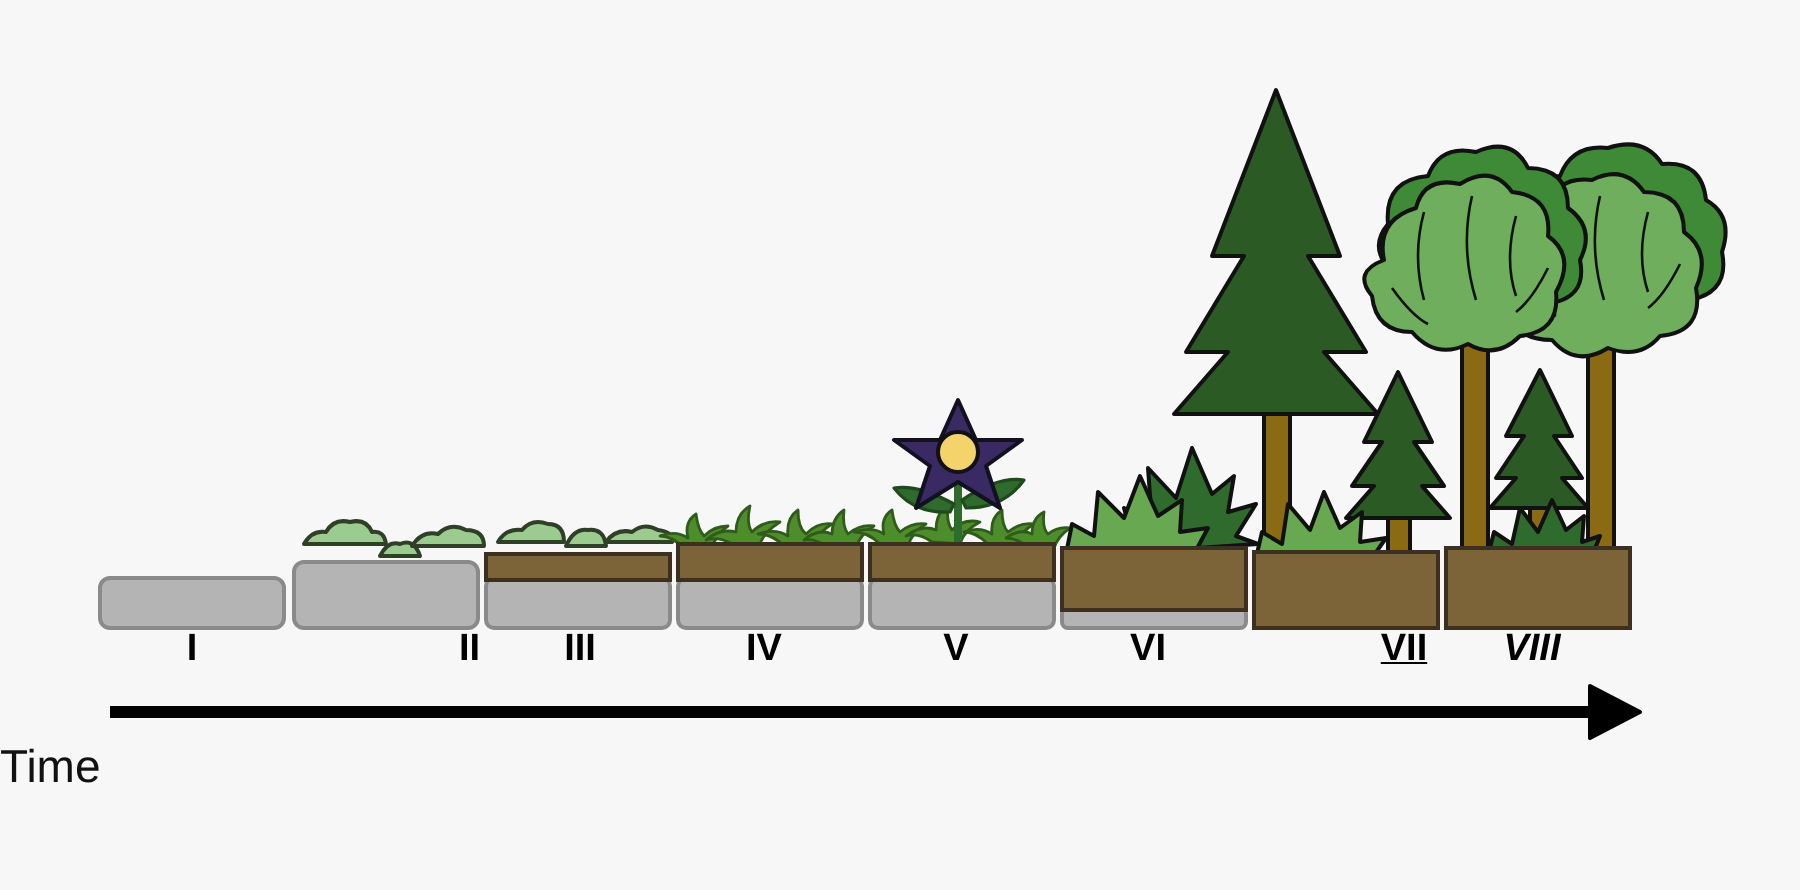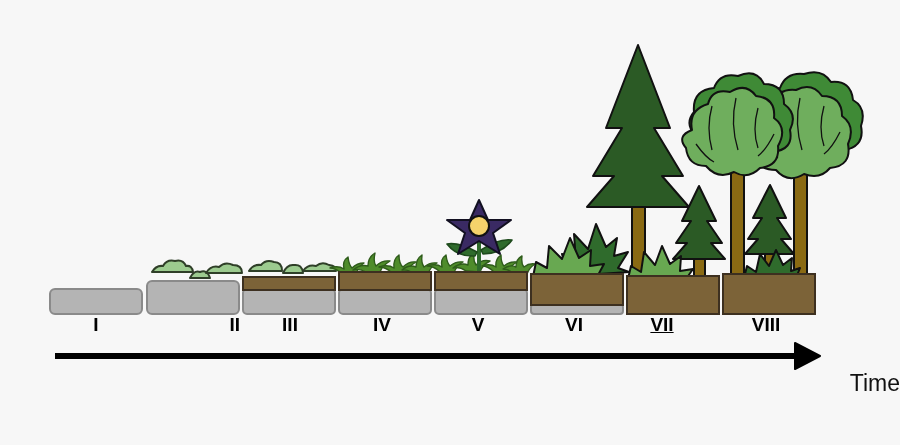--- a/index.html
+++ b/index.html
@@ -18,21 +18,21 @@
     font-size:19px;
     color:#000000;
     text-align:center;
     width:100px;
     top:314px;
   }
   .axis-title{
     position:absolute;
     left:0;right:0;
     top:370px;
-    text-align:right;
+    text-align:left;
     font-family:"Liberation Sans", sans-serif;
     font-size:23px;
     color:#111111;
   }
 </style>
 </head>
 <body>
 
 <div id="diagram">
 
@@ -163,19 +163,19 @@
     </g>
   </svg>
 
   
   <div class="stage-label" style="left:46px;">I</div>
   <div class="stage-label" style="left:140px;text-align:right;">II</div>
   <div class="stage-label" style="left:240px;">III</div>
   <div class="stage-label" style="left:332px;">IV</div>
   <div class="stage-label" style="left:428px;">V</div>
   <div class="stage-label" style="left:524px;">VI</div>
-  <div class="stage-label" style="left:612px;text-decoration:underline;">VII</div>
-  <div class="stage-label" style="left:716px;">VIII</div>
+  <div class="stage-label" style="left:652px;text-decoration:underline;">VII</div>
+  <div class="stage-label" style="left:716px;font-style:italic;">VIII</div>
 
   
   <div class="axis-title">Time</div>
 
 </div>
 
 </body></html>

